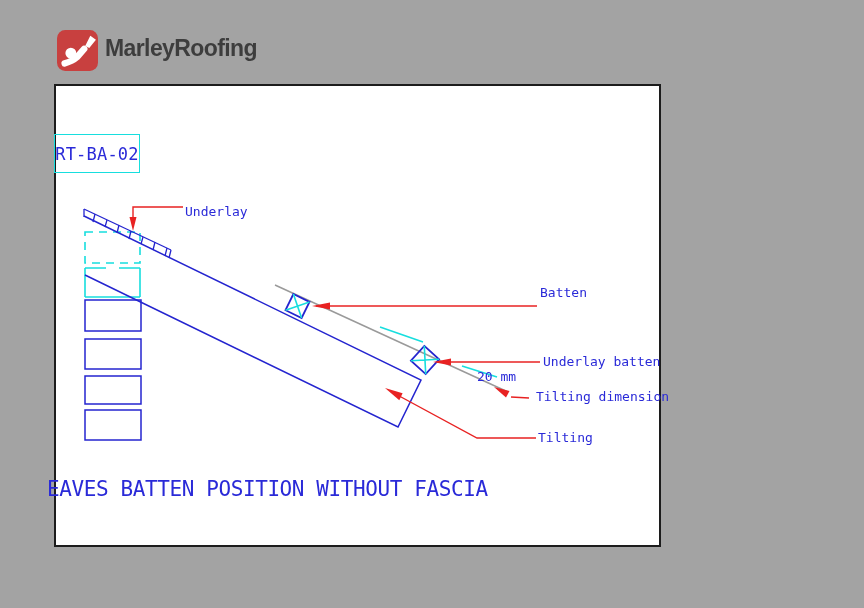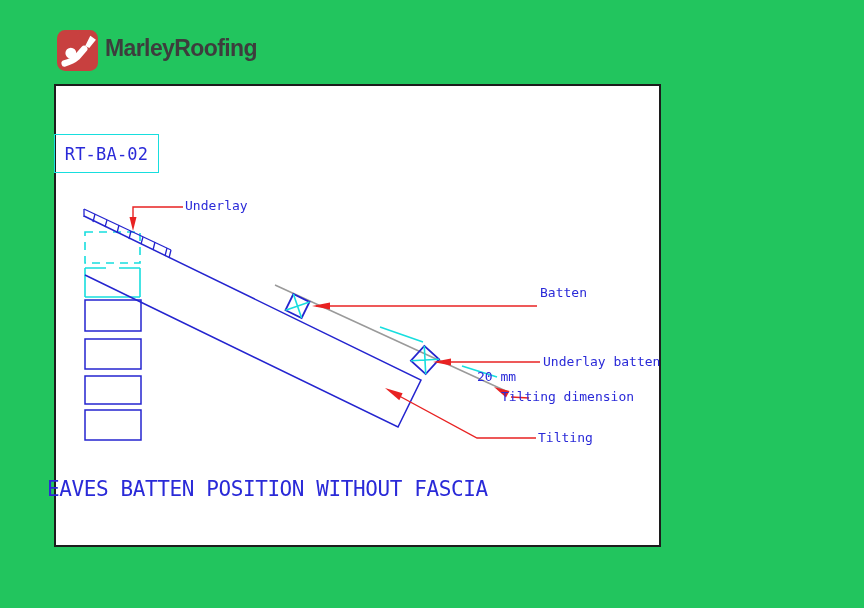--- a/index.html
+++ b/index.html
@@ -1,20 +1,20 @@
 <!DOCTYPE html>
 <html style="--line-blue: #2424cf; --text-blue: #2a2ad8; --cyan: #17dede; --leader-red: #e82222; --plane-gray: #9a9a9a; --frame-dark: #1c1c1c; --brand-red: #c8403f; --brand-text: #3d3d3d;"><head>
 <meta charset="utf-8">
 <style>
   :root{
     --line-blue:#2424cf; --text-blue:#2a2ad8; --cyan:#17dede; --leader-red:#e82222;
     --plane-gray:#9a9a9a; --frame-dark:#1c1c1c; --brand-red:#c8403f; --brand-text:#3d3d3d;
   }
   html,body{margin:0;padding:0;background:#fff;}
-  .page{position:relative;width:864px;height:608px;background:#22c55e;overflow:hidden;
+  .page{position:relative;width:864px;height:608px;background:#a3a3a3;overflow:hidden;
         font-family:"DejaVu Sans Mono",monospace;}
   
   .brand{position:absolute;left:57px;top:30px;display:flex;align-items:flex-start;}
   .brand .logo{width:41px;height:41px;flex:0 0 auto;}
   .brand .brand-name{padding:7px 0 0 7px;font-family:"Liberation Sans",sans-serif;
         font-size:23px;font-weight:700;letter-spacing:-0.6px;color:var(--brand-text);
         line-height:1;}
   
   .frame{position:absolute;left:54px;top:84px;width:607px;height:463px;
          border:2px solid var(--frame-dark);box-sizing:border-box;background:#fff;}
@@ -23,21 +23,21 @@
   .sb{stroke:var(--line-blue);stroke-width:1.5;fill:none;}
   .sbt{stroke:var(--line-blue);stroke-width:1.3;fill:none;}
   .sbat{stroke:var(--line-blue);stroke-width:1.8;fill:none;}
   .sc{stroke:var(--cyan);stroke-width:1.6;fill:none;}
   .scd{stroke:var(--cyan);stroke-width:1.6;fill:none;stroke-dasharray:8 6;}
   .sr{stroke:var(--leader-red);stroke-width:1.4;fill:none;}
   .ar{fill:var(--leader-red);stroke:none;}
   .sg{stroke:var(--plane-gray);stroke-width:1.5;fill:none;}
   
   .lbl{position:absolute;font-size:13px;color:var(--text-blue);white-space:nowrap;line-height:1.15;}
-  .refbox{position:absolute;left:54px;top:134px;width:105px;height:39px;
+  .refbox{position:absolute;left:54px;top:134px;width:86px;height:39px;
           border:1.5px solid var(--cyan);box-sizing:border-box;
           display:flex;align-items:center;justify-content:center;}
   .refbox span{font-size:17px;color:var(--text-blue);letter-spacing:0.2px;}
   .title{position:absolute;left:47px;top:477px;font-size:21px;letter-spacing:-0.4px;
          color:var(--text-blue);white-space:nowrap;}
 </style>
 </head>
 <body>
 
 <div class="page">
@@ -112,22 +112,22 @@
     <g>
       <path class="sr" d="M536 438 L477 438 L390 391"></path>
       <polygon class="ar" points="385,388 402.6,393.2 399.3,400.3"></polygon>
     </g>
   </svg>
 
   <div class="refbox">
     <span>RT-BA-02</span>
   </div>
 
-  <div class="lbl" style="left:185px;top:199px">Underlay</div>
+  <div class="lbl" style="left:185px;top:205px">Underlay</div>
   <div class="lbl" style="left:540px;top:286px">Batten</div>
   <div class="lbl" style="left:543px;top:355px">Underlay batten</div>
   <div class="lbl" style="left:477px;top:370px">20 mm</div>
-  <div class="lbl" style="left:501px;top:390px">Tilting dimension</div>
+  <div class="lbl" style="left:536px;top:390px">Tilting dimension</div>
   <div class="lbl" style="left:538px;top:431px">Tilting</div>
 
   <div class="title">EAVES BATTEN POSITION WITHOUT FASCIA</div>
 
 </div>
 
 </body></html>

